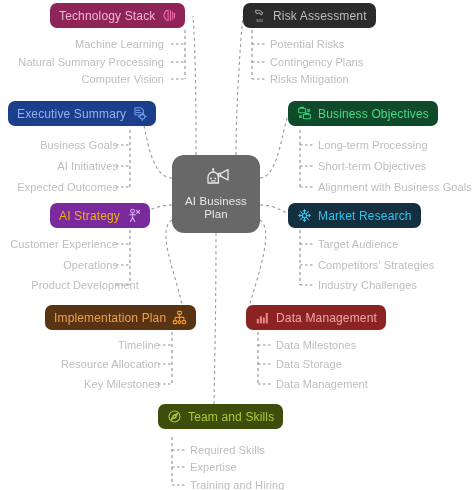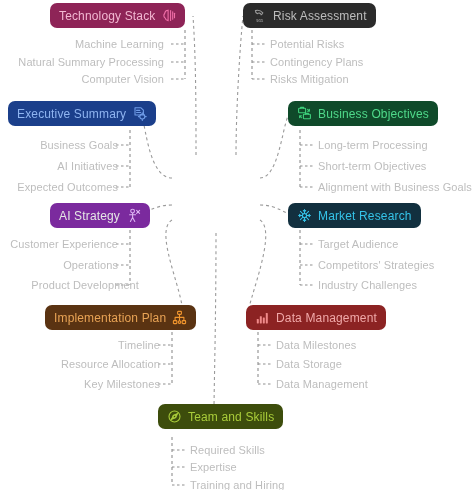--- a/index.html
+++ b/index.html
@@ -182,20 +182,38 @@
     <path class="tick" d="M 258 345 L 272 345"></path>
     <path class="tick" d="M 258 364 L 272 364"></path>
     <path class="tick" d="M 258 384 L 272 384"></path>
 
     <path class="spine" d="M 172 437 L 172 485"></path>
     <path class="tick" d="M 172 450 L 186 450"></path>
     <path class="tick" d="M 172 467 L 186 467"></path>
     <path class="tick" d="M 172 485 L 186 485"></path>
   </svg>
 
+  <div class="center-node">
+    <svg class="c-icon" viewBox="0 0 30 24">
+      <g fill="none" stroke="#e9e9e9" stroke-width="1.3" stroke-linecap="round" stroke-linejoin="round">
+        <path d="M7 9.2 a5.2 5.2 0 0 1 10.4 0 V15 H7 Z"></path>
+        <line x1="12.2" y1="3.4" x2="12.2" y2="1.3"></line>
+        <circle cx="12.2" cy="0.9" r="0.9" fill="#e9e9e9" stroke="none"></circle>
+        <circle cx="10" cy="10.4" r="0.95" fill="#e9e9e9" stroke="none"></circle>
+        <circle cx="14.4" cy="10.4" r="0.95" fill="#e9e9e9" stroke="none"></circle>
+        <path d="M10.4 12.9 h3.6"></path>
+        <path d="M19.6 5.5 L27 1.6 V12 L19.6 8.2 Z"></path>
+        <path d="M19.6 5.5 h-2.1 v2.7 h2.1"></path>
+      </g>
+    </svg>
+    <div class="center-label">
+      <span>AI Business</span><br>
+      <span>Plan</span>
+    </div>
+  </div>
 
   <div class="badge" style="left:50px; top:3px; background:#8e2457;">
     <span class="b-label" style="color:#f2b8d2;">Technology Stack</span>
     <svg class="b-icon" viewBox="0 0 15 15">
       <g fill="none" stroke="#f06fa8" stroke-width="1.1" stroke-linecap="round">
         <path d="M7.1 2.2 a3.6 3.6 0 0 0 -3.4 3.3 a3 3 0 0 0 0.5 4.6 a3.2 3.2 0 0 0 2.9 2.5 Z"></path>
         <line x1="9.6" y1="2.6" x2="9.6" y2="12.4"></line>
         <line x1="11.7" y1="3.8" x2="11.7" y2="11.2"></line>
         <line x1="13.5" y1="5.3" x2="13.5" y2="9.7"></line>
       </g>
@@ -244,21 +262,21 @@
         <path d="M4.4 11.6 l-1.8 -1.8 M2.6 11.6 v-1.8 h1.8"></path>
       </g>
     </svg>
     <span class="b-label" style="color:#4fd98a;">Business Objectives</span>
   </div>
   <div class="sub right" style="left:318px; top:139px;">Long-term Processing</div>
   <div class="sub right" style="left:318px; top:160px;">Short-term Objectives</div>
   <div class="sub right" style="left:318px; top:181px;">Alignment with Business Goals</div>
 
   <div class="badge" style="left:50px; top:203px; background:#7b2a9e;">
-    <span class="b-label" style="color:#e5e5e5;">AI Strategy</span>
+    <span class="b-label" style="color:#eab308;">AI Strategy</span>
     <svg class="b-icon" viewBox="0 0 15 15">
       <g fill="none" stroke="#dcb4f2" stroke-width="1.1" stroke-linecap="round" stroke-linejoin="round">
         <circle cx="6.6" cy="3.1" r="1.9"></circle>
         <path d="M6.6 5.2 v4.2"></path>
         <path d="M3.6 6.8 h6"></path>
         <path d="M6.6 9.4 L4.4 13.4 M6.6 9.4 L8.8 13.4"></path>
         <path d="M10.6 2.4 l3 3 M13.6 2.4 l-3 3"></path>
       </g>
     </svg>
   </div>

